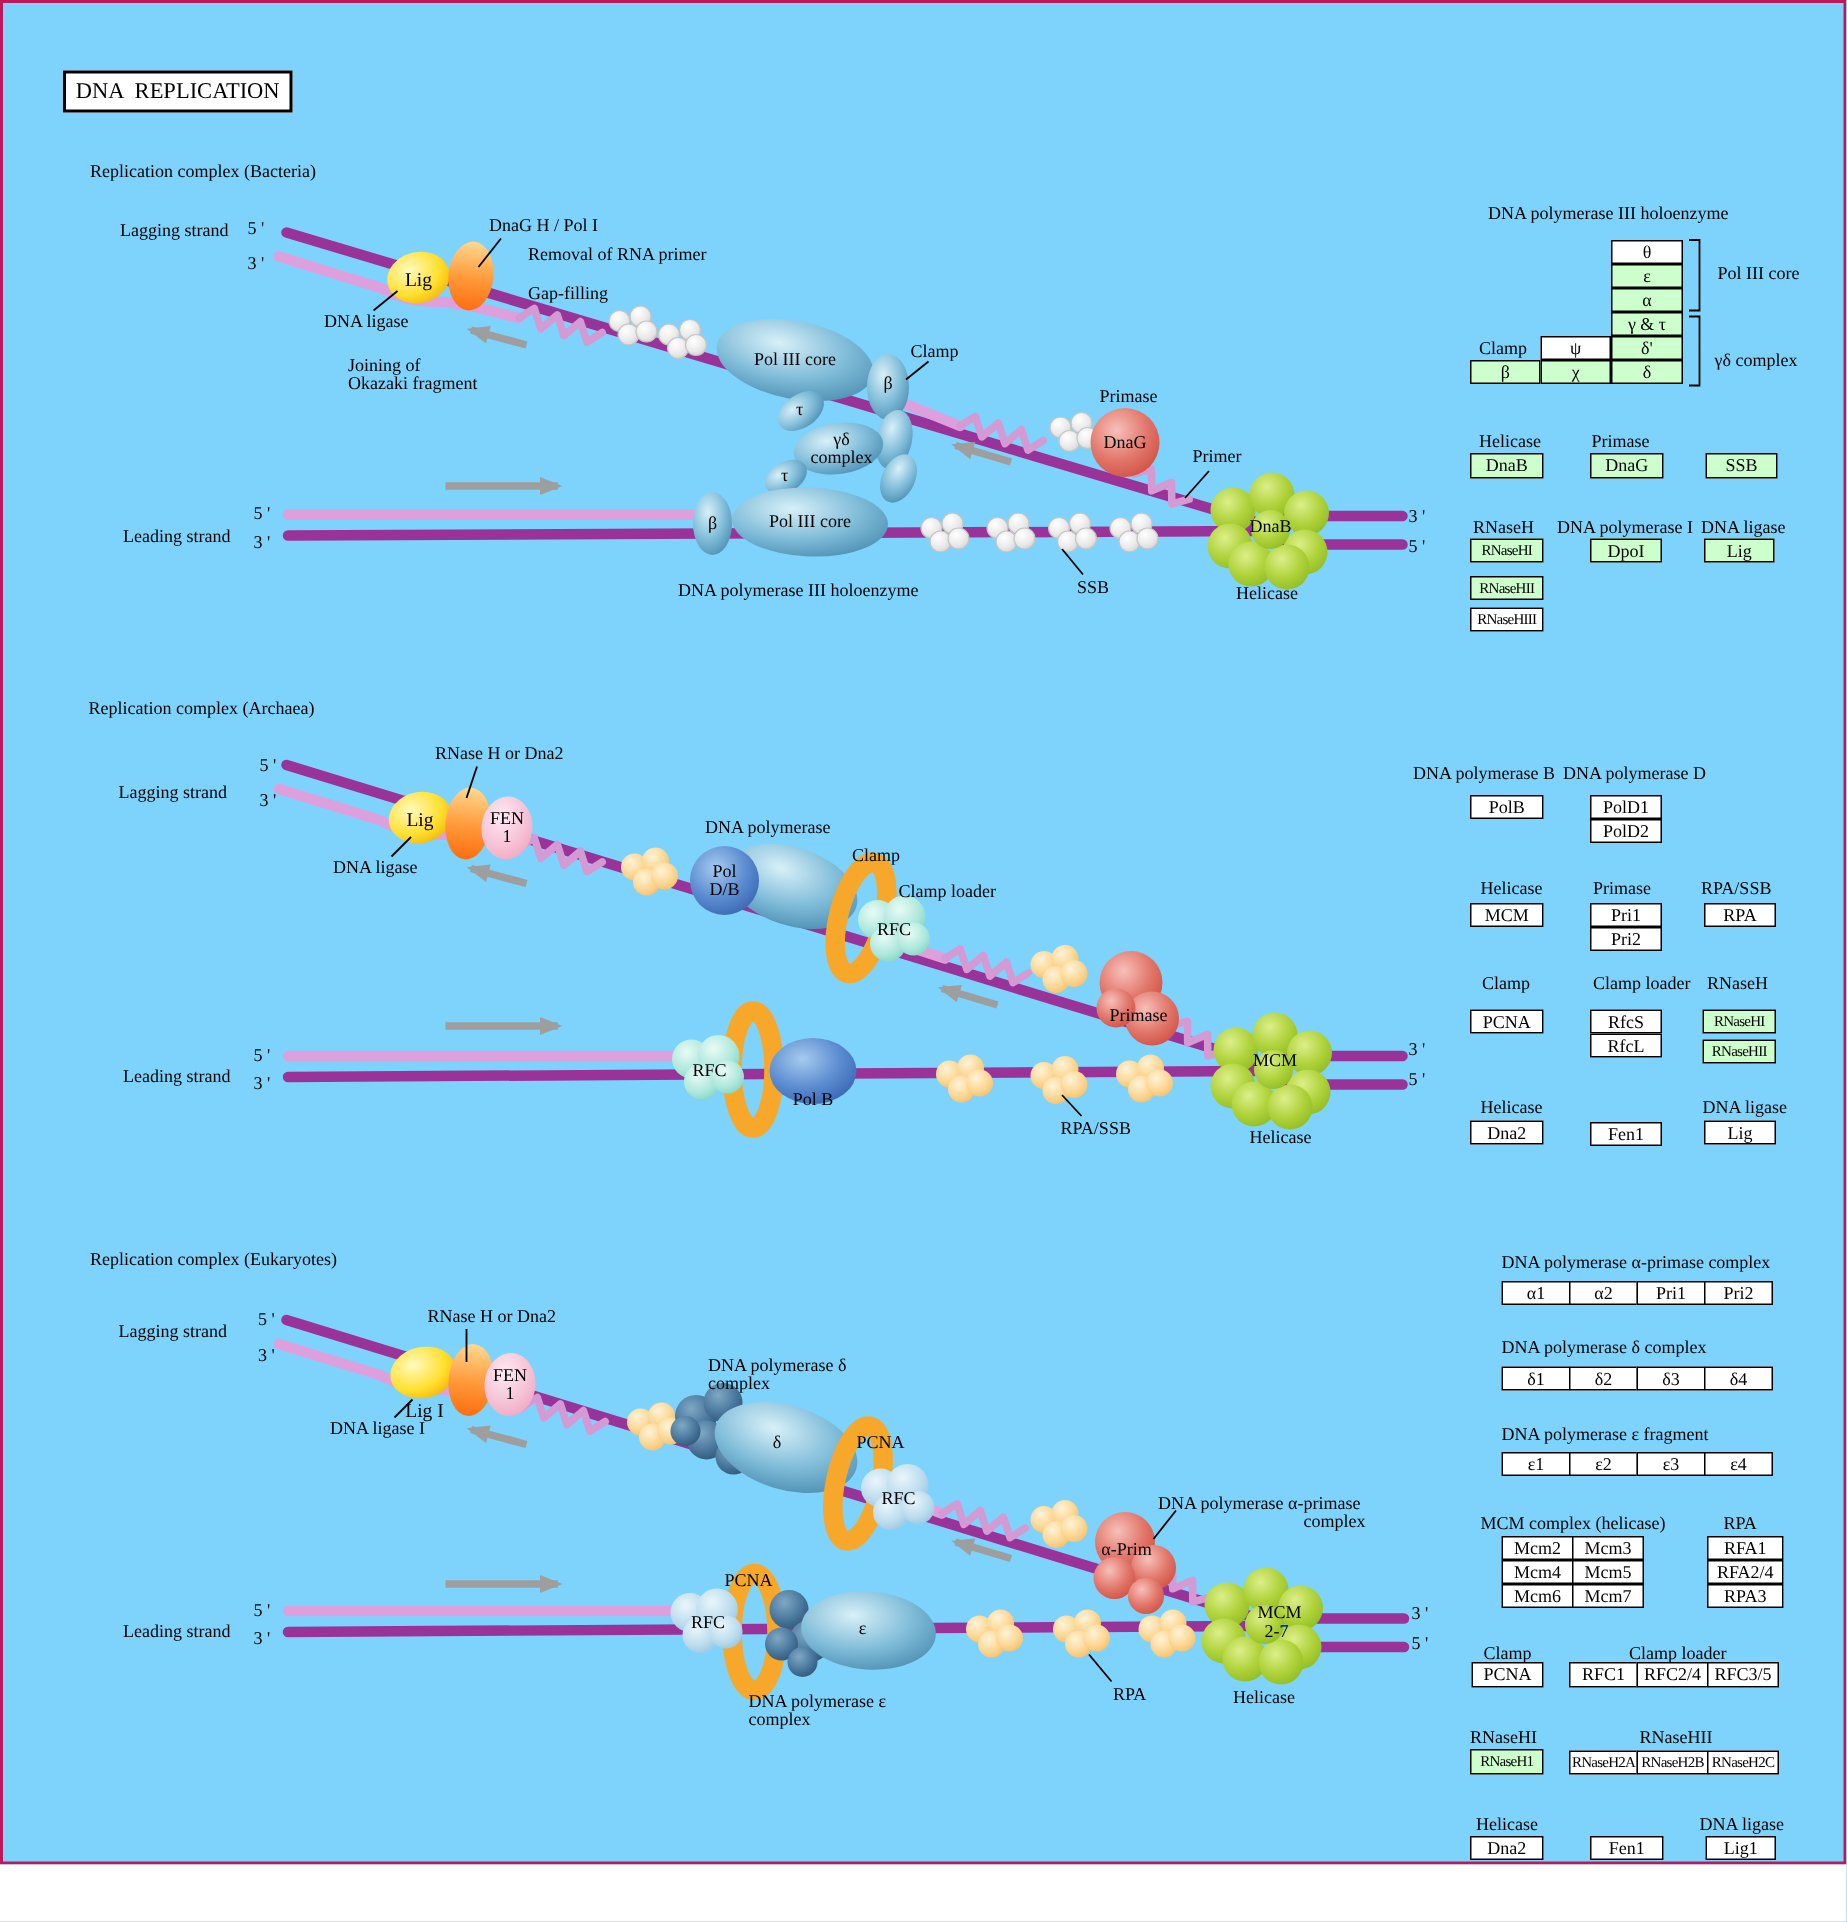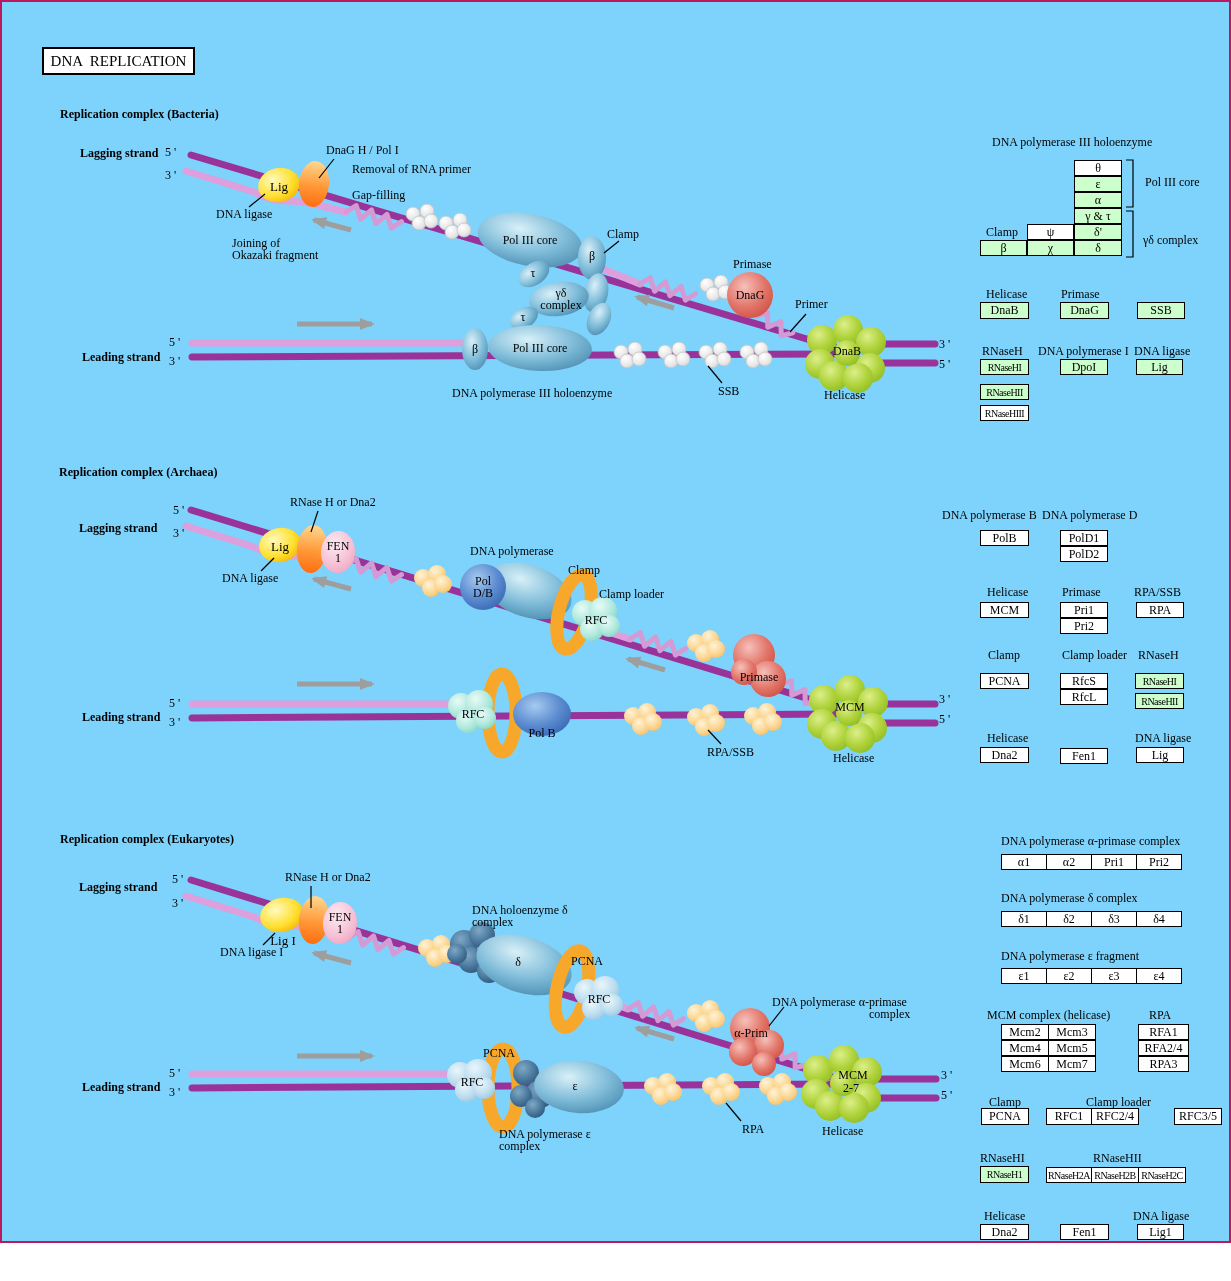--- a/index.html
+++ b/index.html
@@ -1,20 +1,20 @@
 <!DOCTYPE html>
 <html><head>
 <meta charset="utf-8">
 <style>
   html,body{margin:0;padding:0;background:#fff}
   .canvas{position:relative;width:1231px;height:1243px;background:#7dd3fc;border:2px solid #be185d;
           box-sizing:border-box;font-family:"Liberation Serif","DejaVu Serif",serif;overflow:hidden}
   svg.layer{position:absolute;left:0;top:0;z-index:1}
   .L{position:absolute;font-size:12px;line-height:13px;white-space:pre;color:#000;z-index:3}
-  .b{font-weight:bold}
+  .b{font-weight:normal}
   .c{transform:translate(-50%,-50%)}
   .s13{font-size:13px}
   .titlebox{position:absolute;left:40px;top:45px;width:153px;height:28px;border:2px solid #000;
             box-sizing:border-box;display:flex;align-items:center;justify-content:center;
             font-size:15px;white-space:pre;z-index:3;background:#fff}
   .cell{position:absolute;box-sizing:border-box;border:1px solid #000;background:#fff;font-size:12px;
         line-height:13px;display:flex;align-items:center;justify-content:center;z-index:3;white-space:nowrap}
   .g{background:#CCFFCC}
   .cond{font-size:10px;letter-spacing:-0.5px}
   
@@ -490,21 +490,21 @@
 
 <div class="L b" style="left:58px;top:831px">Replication complex (Eukaryotes)</div>
 <div class="L b" style="left:77px;top:879px">Lagging strand</div>
 <div class="L" style="left:170px;top:871px">5 '</div>
 <div class="L" style="left:170px;top:895px">3 '</div>
 <div class="L" style="left:283px;top:869px">RNase H or Dna2</div>
 <div class="L c s13" style="left:281px;top:938px">Lig I</div>
 <div class="L c" style="left:338px;top:915px">FEN</div>
 <div class="L c" style="left:338px;top:927px">1</div>
 <div class="L" style="left:218px;top:944px">DNA ligase I</div>
-<div class="L" style="left:470px;top:902px">DNA holoenzyme δ</div>
+<div class="L" style="left:470px;top:902px">DNA polymerase δ</div>
 <div class="L" style="left:470px;top:914px">complex</div>
 <div class="L c" style="left:516px;top:960px">δ</div>
 <div class="L" style="left:569px;top:953px">PCNA</div>
 <div class="L c" style="left:597px;top:997px">RFC</div>
 <div class="L" style="left:770px;top:994px">DNA polymerase α-primase</div>
 <div class="L" style="left:867px;top:1006px">complex</div>
 <div class="L c" style="left:749px;top:1031px">α-Prim</div>
 <div class="L c" style="left:851px;top:1073px">MCM</div>
 <div class="L c" style="left:849px;top:1086px">2-7</div>
 <div class="L" style="left:820px;top:1123px">Helicase</div>
@@ -605,21 +605,21 @@
 <div class="L" style="left:1147px;top:1007px">RPA</div>
 <div class="cell" style="left:1136px;top:1022px;width:51px;height:16px">RFA1</div>
 <div class="cell" style="left:1136px;top:1038px;width:51px;height:16px">RFA2/4</div>
 <div class="cell" style="left:1136px;top:1054px;width:51px;height:16px">RPA3</div>
 
 <div class="L" style="left:987px;top:1094px">Clamp</div>
 <div class="cell" style="left:979px;top:1106px;width:48px;height:17px">PCNA</div>
 <div class="L" style="left:1084px;top:1094px">Clamp loader</div>
 <div class="cell" style="left:1044px;top:1106px;width:46px;height:17px">RFC1</div>
 <div class="cell" style="left:1089px;top:1106px;width:48px;height:17px">RFC2/4</div>
-<div class="cell" style="left:1172px;top:1106px;width:48px;height:17px">RFC3/5</div>
+<div class="cell" style="left:1136px;top:1106px;width:48px;height:17px">RFC3/5</div>
 
 <div class="L" style="left:978px;top:1150px">RNaseHI</div>
 <div class="cell g cond" style="left:978px;top:1164px;width:49px;height:17px">RNaseH1</div>
 <div class="L" style="left:1091px;top:1150px">RNaseHII</div>
 <div class="cell cond" style="left:1044px;top:1165px;width:46px;height:16px">RNaseH2A</div>
 <div class="cell cond" style="left:1089px;top:1165px;width:48px;height:16px">RNaseH2B</div>
 <div class="cell cond" style="left:1136px;top:1165px;width:48px;height:16px">RNaseH2C</div>
 
 <div class="L" style="left:982px;top:1208px">Helicase</div>
 <div class="cell" style="left:978px;top:1222px;width:49px;height:16px">Dna2</div>

